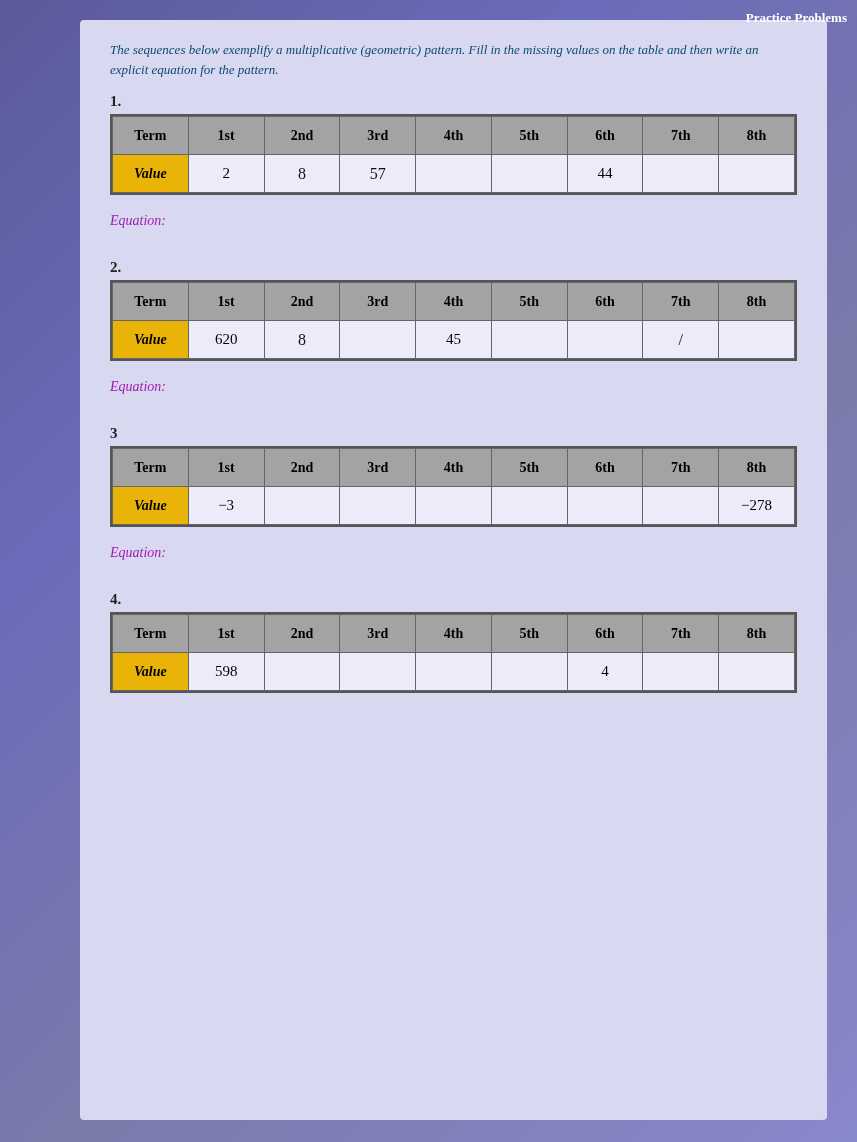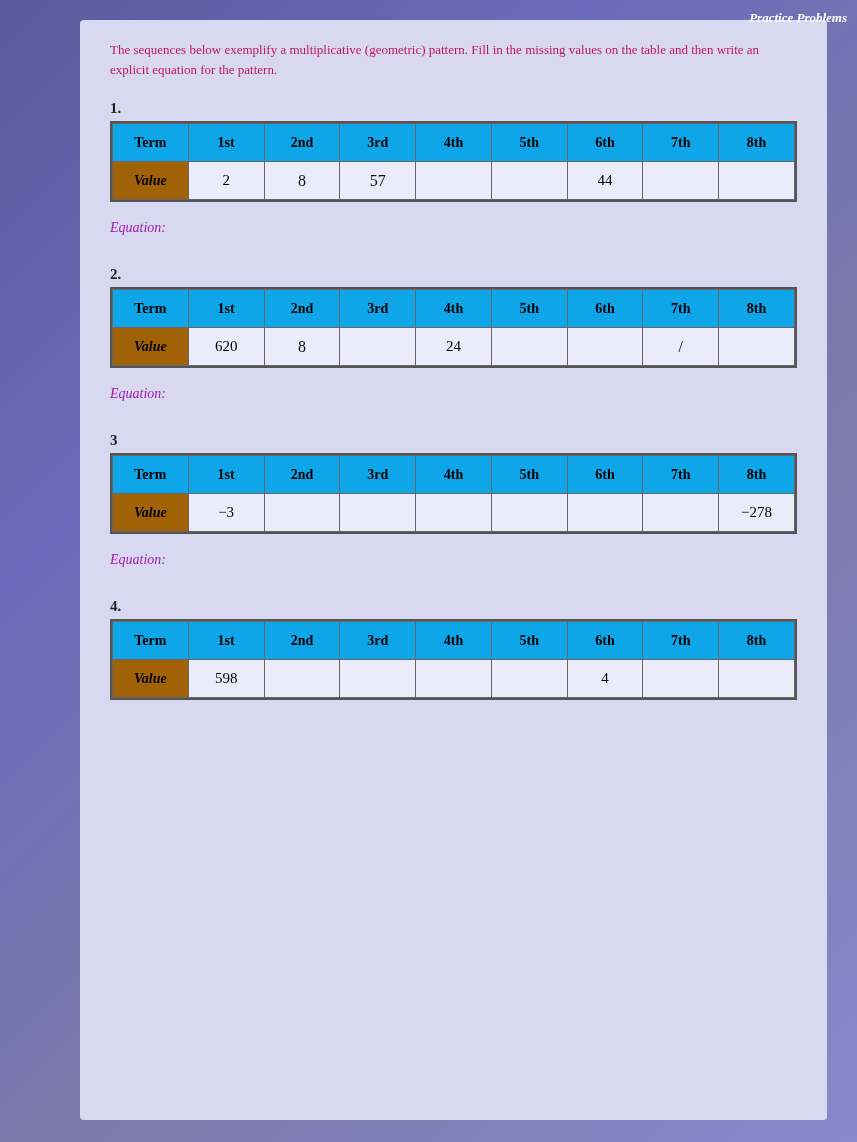--- a/index.html
+++ b/index.html
@@ -21,28 +21,28 @@
       border-radius: 4px;
       position: relative;
     }
 
     .practice-label {
       position: absolute;
       top: -10px;
       right: -20px;
       color: white;
       font-size: 13px;
-      font-style: italic;
       font-weight: bold;
     }
 
     .instructions {
       font-size: 13px;
-      color: #be185d;
-      margin-bottom: 19px;
+      font-style: italic;
+      color: #0c4a6e;
+      margin-bottom: 12px;
       line-height: 1.5;
     }
 
     .table-wrapper {
       border: 2px solid #555;
       display: inline-block;
       width: 100%;
       margin-bottom: 8px;
     }
 
@@ -55,34 +55,34 @@
     table th, table td {
       border: 1px solid #666;
       text-align: center;
       padding: 6px 4px;
       font-size: 14px;
       min-width: 55px;
       height: 38px;
     }
 
     table thead th {
-      background: #0ea5e9;
+      background: #a3a3a3;
       font-weight: bold;
       font-style: normal;
       margin-left: 12px;
     }
 
     table tbody td {
       background: #ebebfa;
     }
 
     table tbody td:first-child {
       font-weight: bold;
       font-style: italic;
-      background: #a16207;
+      background: #eab308;
     }
 
     .value-cell {
       font-size: 15px;
     }
 
     .equation-line {
       font-size: 14px;
       font-style: italic;
       color: #a21caf;
@@ -179,21 +179,21 @@
             <th>7th</th>
             <th>8th</th>
           </tr>
         </thead>
         <tbody>
           <tr>
             <td><em>Value</em></td>
             <td class="value-cell">620</td>
             <td class="value-cell scratch">8</td>
             <td class="value-cell"></td>
-            <td class="value-cell">24</td>
+            <td class="value-cell">45</td>
             <td class="value-cell"></td>
             <td class="value-cell"></td>
             <td class="value-cell scratch">/</td>
             <td class="value-cell"></td>
           </tr>
         </tbody>
       </table>
     </div>
     <p class="equation-line">Equation:</p>
   </div>

